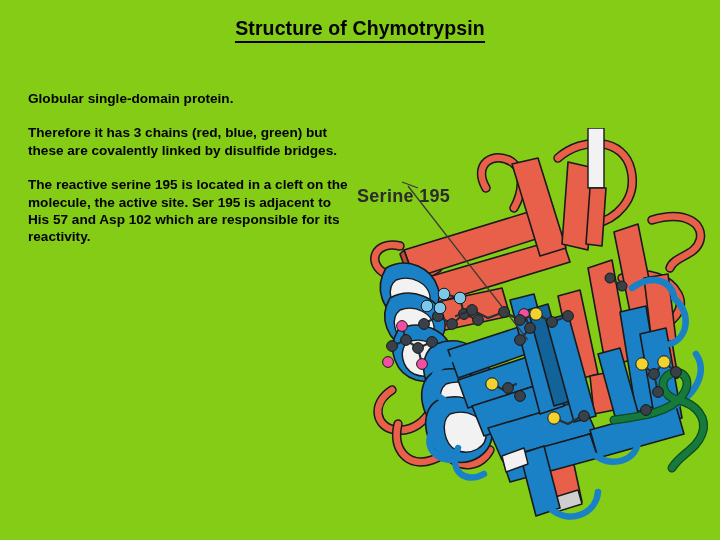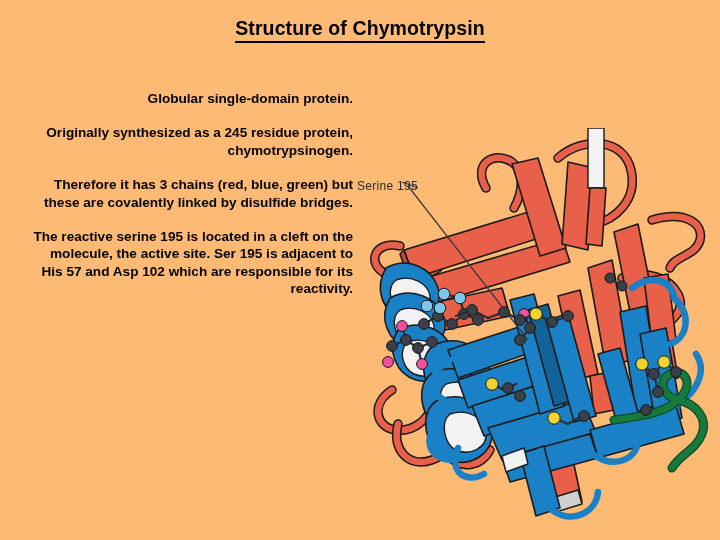--- a/index.html
+++ b/index.html
@@ -12,21 +12,21 @@
     height: 540px;
     position: relative;
     overflow: hidden;
     font-family: "Liberation Sans", sans-serif;
     color: #000000;
   }
   #slide {
     position: absolute;
     left: 0; top: 0;
     width: 720px; height: 540px;
-    background: #fdba74;
+    background: #84cc16;
   }
   
   #slide-title {
     position: absolute;
     left: 0;
     top: 17px;
     width: 720px;
     text-align: center;
     font-size: 19.5px;
     font-weight: bold;
@@ -45,56 +45,54 @@
     left: 28px;
     top: 90px;
     width: 325px;
     font-size: 13.6px;
     font-weight: bold;
     line-height: 17.4px;
     color: #000;
   }
   #body-text p {
     margin: 0 0 17px 0;
-    text-align: right;
   }
   #body-text p:last-child { margin-bottom: 15px; }
 
   
   #figure {
     position: absolute;
     left: 352px;
     top: 128px;
     width: 368px;
     height: 392px;
   }
   #figure svg { display: block; }
   #serine-label {
     position: absolute;
     left: 357px;
-    top: 179px;
-    font-size: 12px;
-    font-weight: normal;
+    top: 186px;
+    font-size: 18px;
+    font-weight: bold;
     color: #2b2b2b;
     letter-spacing: 0.3px;
     white-space: nowrap;
   }
 </style>
 </head>
 <body>
 
 <div id="slide">
 
   <div id="slide-title">
     <span class="t">Structure of Chymotrypsin</span>
   </div>
 
   <div id="body-text">
     <p>Globular single-domain protein.</p>
-    <p>Originally synthesized as a 245 residue protein, chymotrypsinogen.</p>
     <p>Therefore it has 3 chains (red, blue, green) but these are covalently linked by disulfide bridges.</p>
     <p>The reactive serine 195 is located in a cleft on the molecule, the active site. Ser 195 is adjacent to His 57 and Asp 102 which are responsible for its reactivity.</p>
   </div>
 
   <div id="figure">
     <svg width="368" height="392" viewBox="0 0 368 392" xmlns="http://www.w3.org/2000/svg">
       <defs>
         <style>
           .rb   { fill:#E8604A; stroke:#1A1A1A; stroke-width:1.6; stroke-linejoin:round; }
           .rbd  { fill:#C24A36; stroke:#1A1A1A; stroke-width:1.6; stroke-linejoin:round; }

